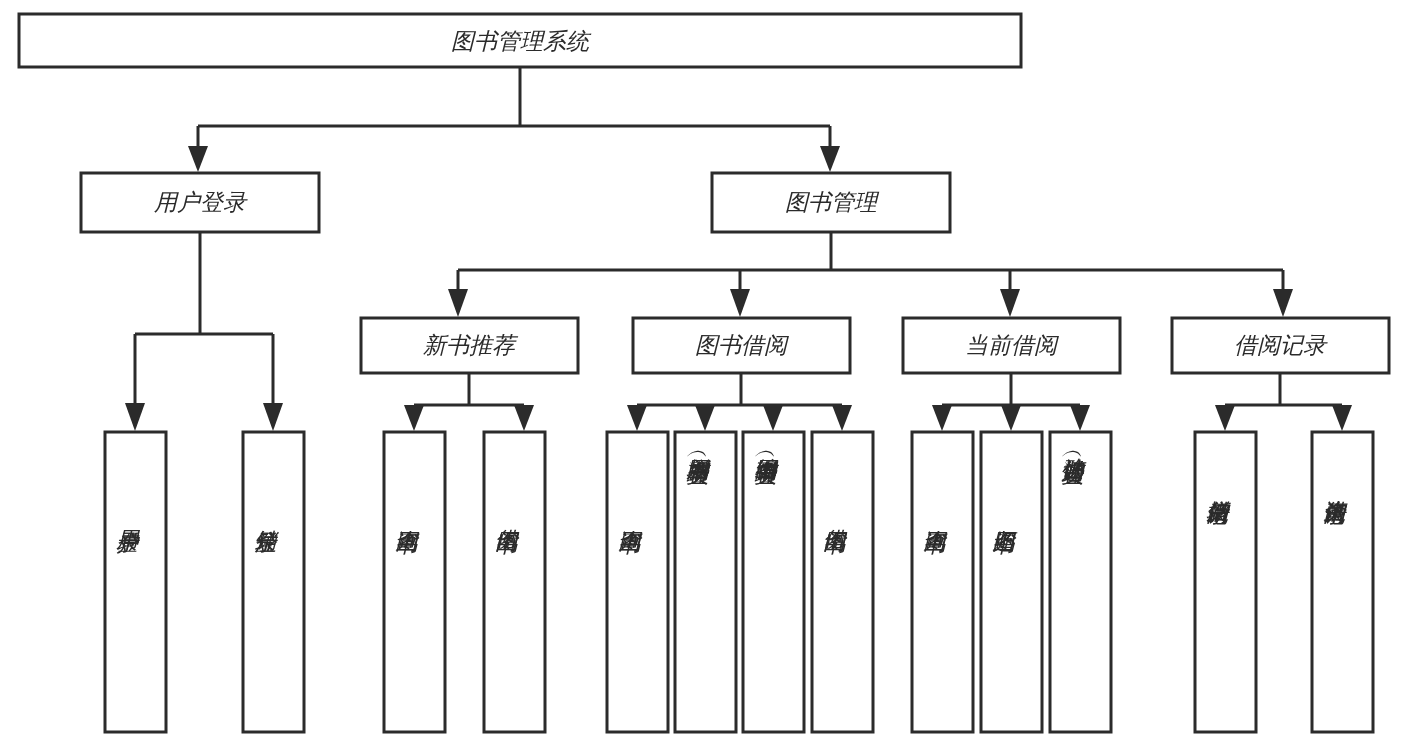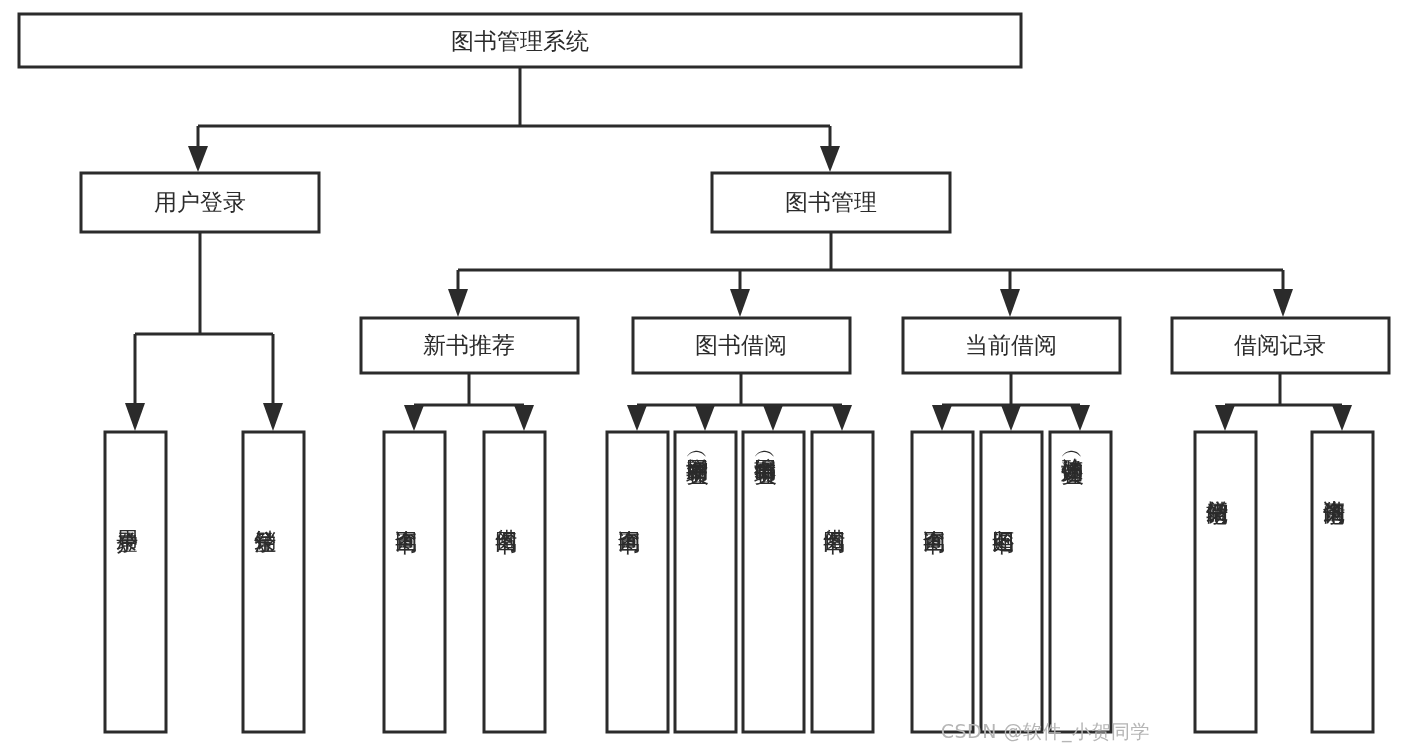--- a/index.html
+++ b/index.html
@@ -11,20 +11,21 @@
     width: 1405px;
     height: 747px;
     font-family: "DejaVu Sans", "Liberation Sans", sans-serif;
     overflow: hidden;
   }
   #diagram-root {
     position: relative;
     width: 1158px;
     height: 747px;
     background: #ffffff;
+    font-style: italic;
   }
   svg#flow {
     position: absolute;
     left: 0;
     top: 0;
     width: 1405px;
     height: 747px;
     display: block;
   }
   .node-box {
@@ -210,15 +211,14 @@
   <div class="vlabel" style="left:754px; top:440px; height:290px;">编辑图书（管理员）</div>
   <div class="vlabel" style="left:823px; top:512px; height:200px;">借阅图书</div>
 
   <div class="vlabel" style="left:923px; top:512px; height:200px;">查询图书</div>
   <div class="vlabel" style="left:992px; top:512px; height:200px;">归还图书</div>
   <div class="vlabel" style="left:1061px; top:440px; height:290px;">确认归还（管理员）</div>
 
   <div class="vlabel" style="left:1206px; top:482px; height:250px;">新增借阅记录</div>
   <div class="vlabel" style="left:1323px; top:482px; height:250px;">查询借阅记录</div>
 
-  <div id="watermark">CSDN @软件_小贺同学</div>
 
 </div>
 
 </body></html>

